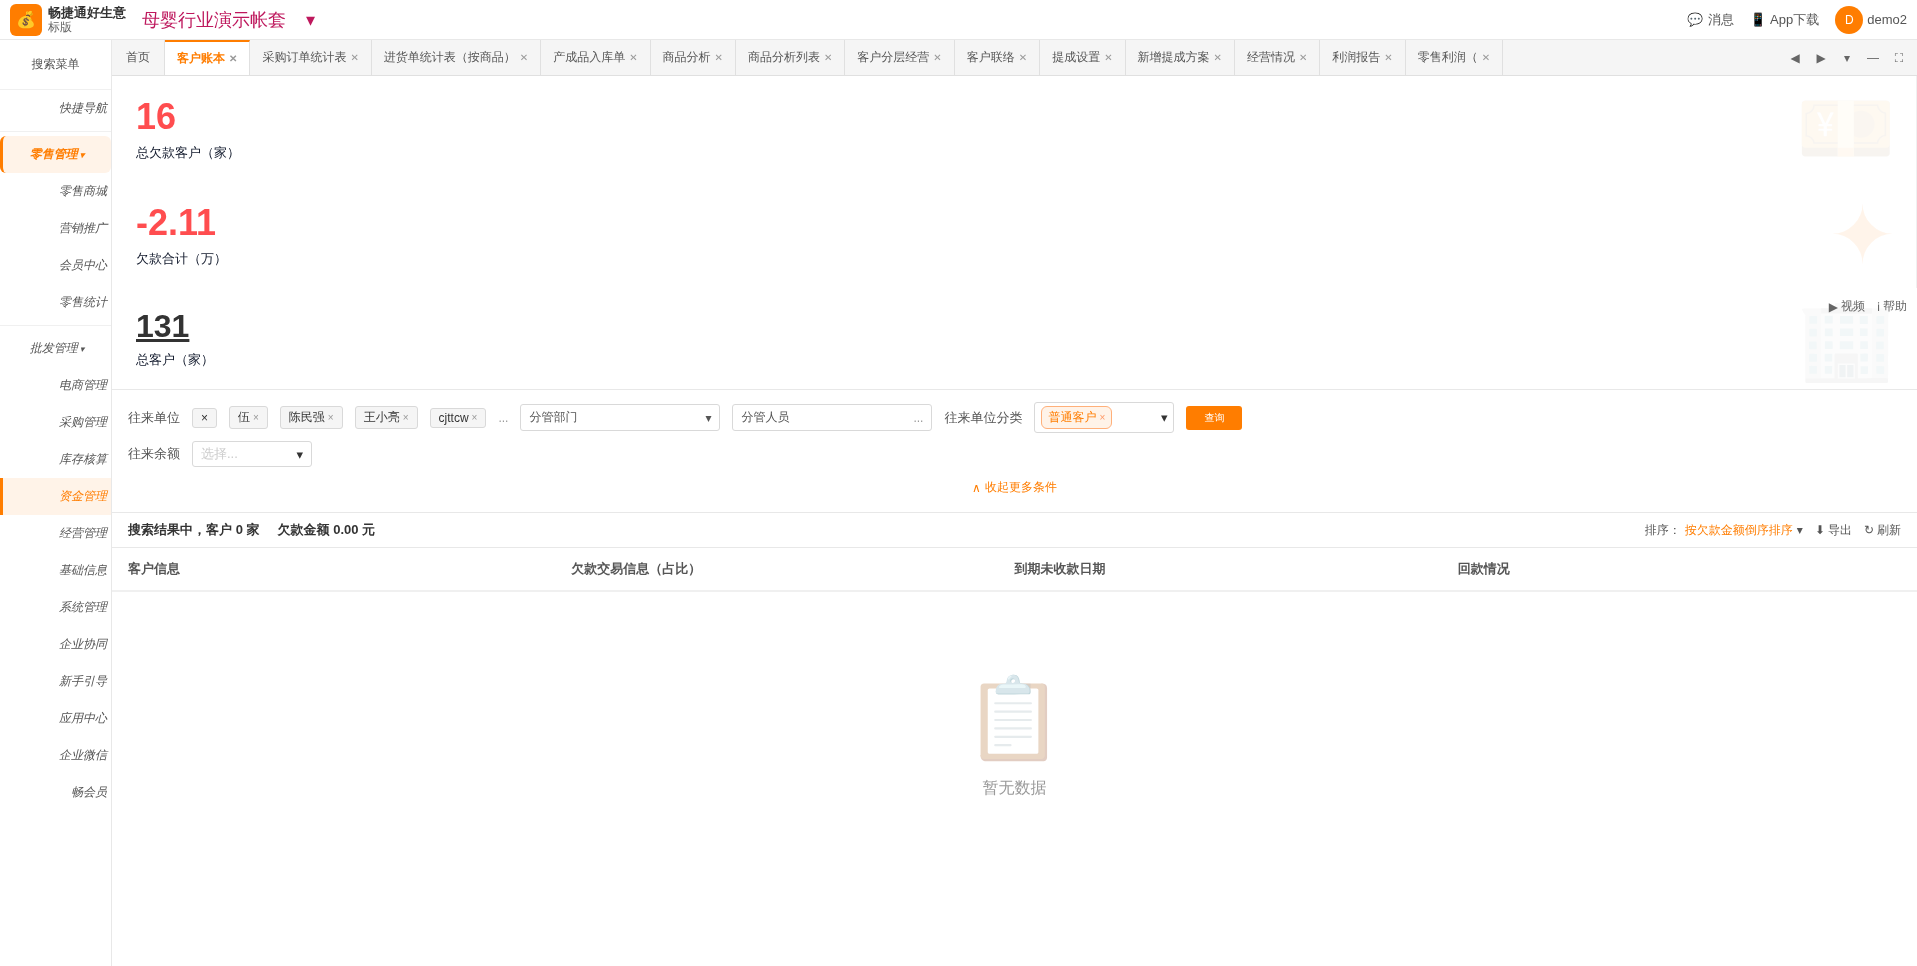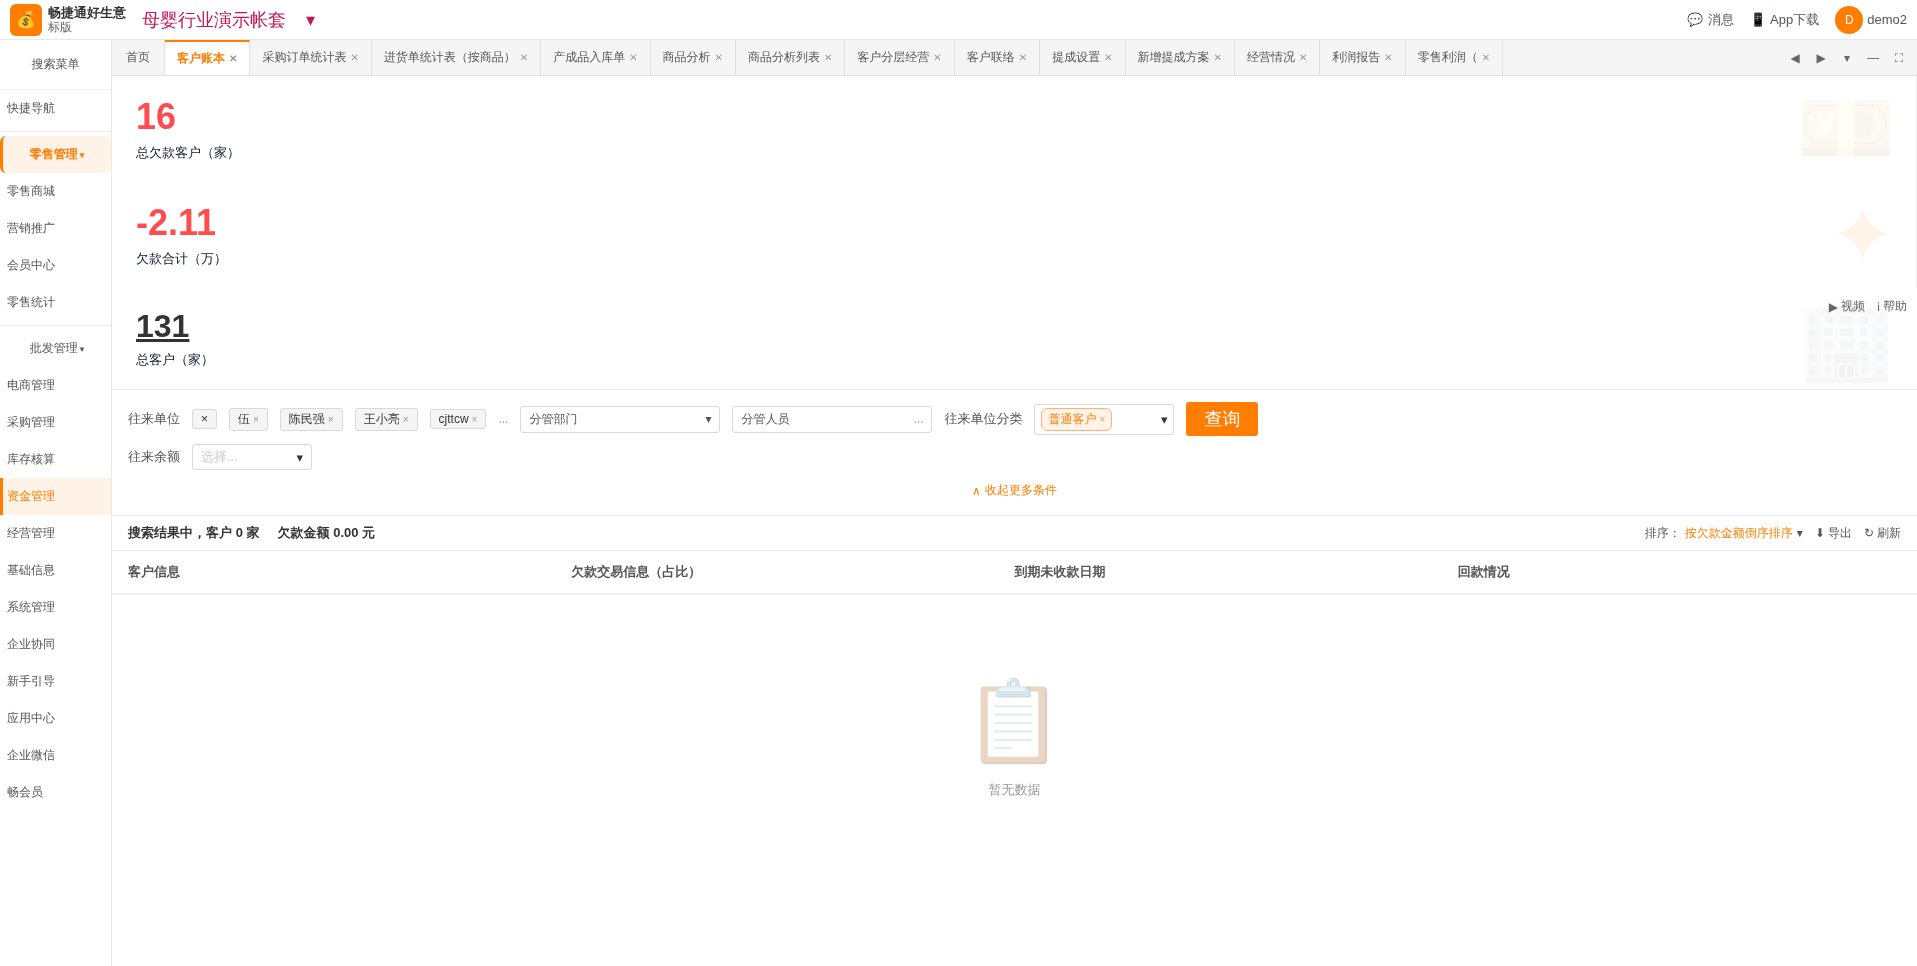--- a/index.html
+++ b/index.html
@@ -17,21 +17,21 @@
     .topbar-right-item { display: flex; align-items: center; gap: 4px; cursor: pointer; color: #555; font-size: 13px; }
     .avatar { width: 28px; height: 28px; border-radius: 50%; background: #ff7d00; display: flex; align-items: center; justify-content: center; color: white; font-size: 12px; }
 
     
     .main-layout { display: flex; flex: 1; overflow: hidden; }
 
     
     .sidebar { width: 112px; background: #fff; border-right: 1px solid #e8e8e8; display: flex; flex-direction: column; flex-shrink: 0; overflow-y: auto; }
     .sidebar-search { padding: 10px 8px; border-bottom: 1px solid #f0f0f0; }
     .sidebar-search-btn { width: 100%; text-align: center; padding: 6px 4px; cursor: pointer; color: #555; font-size: 12px; border-radius: 4px; }
-    .sidebar-nav-item { padding: 10px 4px; text-align: left; cursor: pointer; font-size: 12px; color: #555; border-left: 3px solid transparent; }
+    .sidebar-nav-item { padding: 10px 4px; text-align: right; cursor: pointer; font-size: 12px; color: #555; border-left: 3px solid transparent; font-style: italic; }
     .sidebar-nav-item.active { background: #fff3e8; color: #ff7d00; border-left-color: #ff7d00; font-weight: bold; border-radius: 6px; }
     .sidebar-divider { height: 1px; background: #f0f0f0; margin: 4px 0; }
 
     
     .tab-bar { background: #f5f5f5; border-bottom: 1px solid #e0e0e0; display: flex; align-items: center; flex-shrink: 0; height: 36px; overflow: hidden; }
     .tab-item { display: flex; align-items: center; gap: 4px; padding: 0 12px; height: 100%; cursor: pointer; font-size: 12px; color: #555; border-right: 1px solid #e0e0e0; white-space: nowrap; background: #f5f5f5; }
     .tab-item.active { background: #fff; color: #ff7d00; border-top: 2px solid #ff7d00; font-weight: bold; }
     .tab-item .tab-close { color: #999; font-size: 10px; cursor: pointer; }
     .tab-home { padding: 0 14px; height: 100%; display: flex; align-items: center; font-size: 12px; color: #555; cursor: pointer; border-right: 1px solid #e0e0e0; }
     .tab-controls { margin-left: auto; display: flex; align-items: center; gap: 2px; padding: 0 6px; }
@@ -73,21 +73,21 @@
     .result-info span { color: #333; font-weight: bold; }
     .result-actions { display: flex; align-items: center; gap: 12px; font-size: 12px; color: #555; }
     .result-sort { display: flex; align-items: center; gap: 4px; cursor: pointer; }
     .result-btn { display: flex; align-items: center; gap: 3px; cursor: pointer; color: #555; }
 
     
     .table-wrap { background: #fff; flex: 1; }
     .table-header { display: grid; grid-template-columns: 2fr 2fr 2fr 2fr; padding: 12px 16px; border-bottom: 2px solid #f0f0f0; font-size: 13px; font-weight: bold; color: #555; background: #fff; }
     .table-body { display: flex; flex-direction: column; align-items: center; justify-content: center; padding: 80px 20px; }
     .empty-icon { font-size: 80px; opacity: 0.3; margin-bottom: 12px; }
-    .empty-text { font-size: 13px; color: #999; }
+    .empty-text { font-size: 16px; color: #999; }
 
     
     ::-webkit-scrollbar { width: 6px; height: 6px; }
     ::-webkit-scrollbar-track { background: #f5f5f5; }
     ::-webkit-scrollbar-thumb { background: #ccc; border-radius: 3px; }
   </style>
 </head>
 <body>
 
 <div class="topbar">
@@ -296,21 +296,21 @@
           <span class="filter-label">往来单位分类</span>
           <div style="display:flex;align-items:center;border:1px solid #d9d9d9;border-radius:3px;padding:3px 6px;background:#fff;min-width:140px;">
             <div class="filter-select-tag">
               <span>普通客户</span>
               <span class="tag-close">×</span>
             </div>
             <span style="flex:1;"></span>
             <span>▾</span>
           </div>
 
-          <button style="background:#ff7d00;color:#fff;border:none;border-radius:3px;padding:5px 18px;cursor:pointer;font-size:18px;">查询</button>
+          <button style="background:#ff7d00;color:#fff;border:none;border-radius:3px;padding:5px 18px;cursor:pointer;font-size:10px;">查询</button>
         </div>
 
         <div class="filter-row">
           <span class="filter-label">往来余额</span>
           <div style="display:flex;align-items:center;border:1px solid #d9d9d9;border-radius:3px;padding:3px 8px;background:#fff;min-width:120px;cursor:pointer;">
             <span style="color:#ccc;">选择...</span>
             <span style="flex:1;"></span>
             <span>▾</span>
           </div>
         </div>

